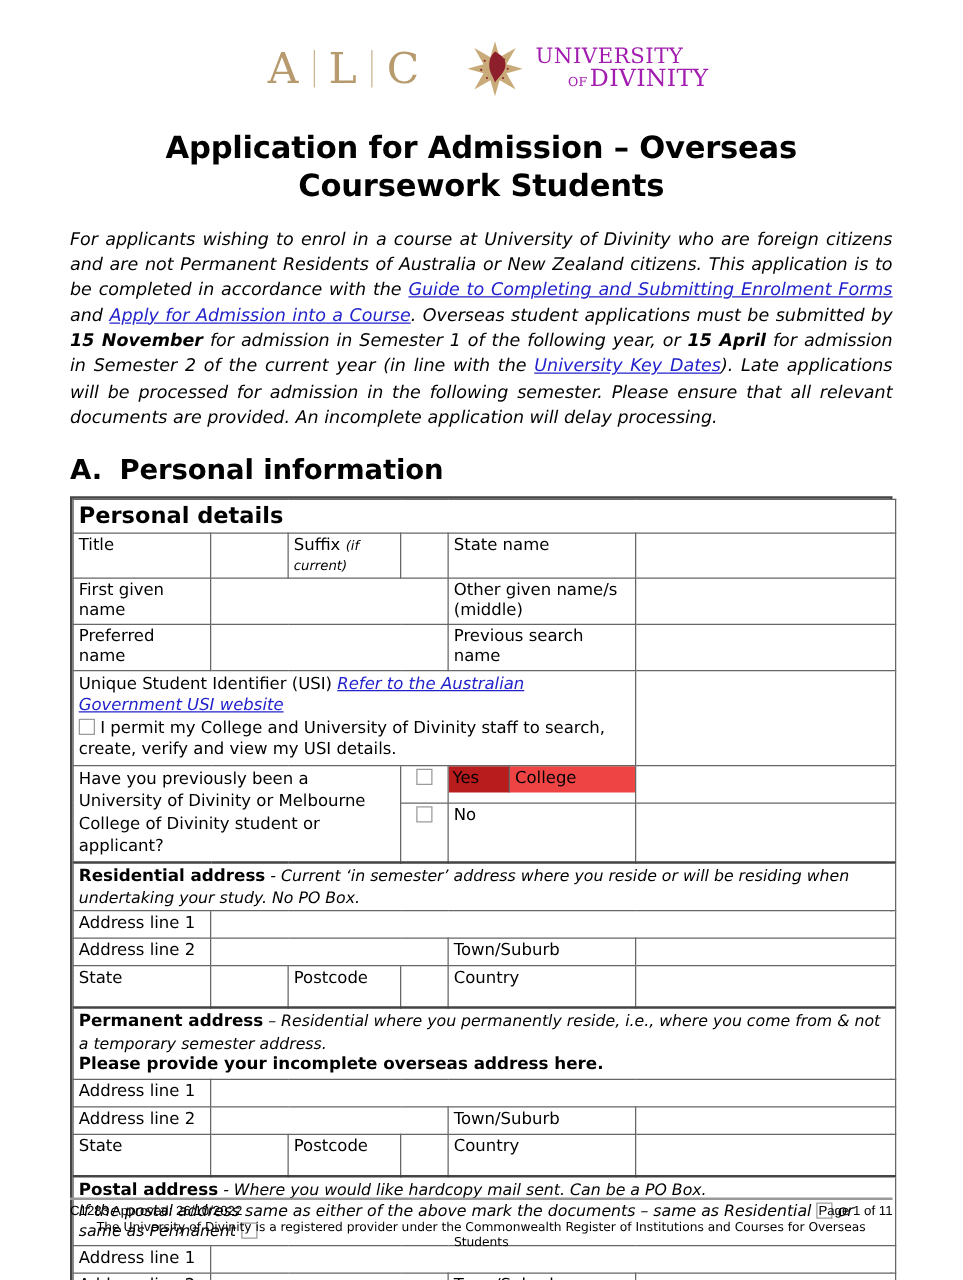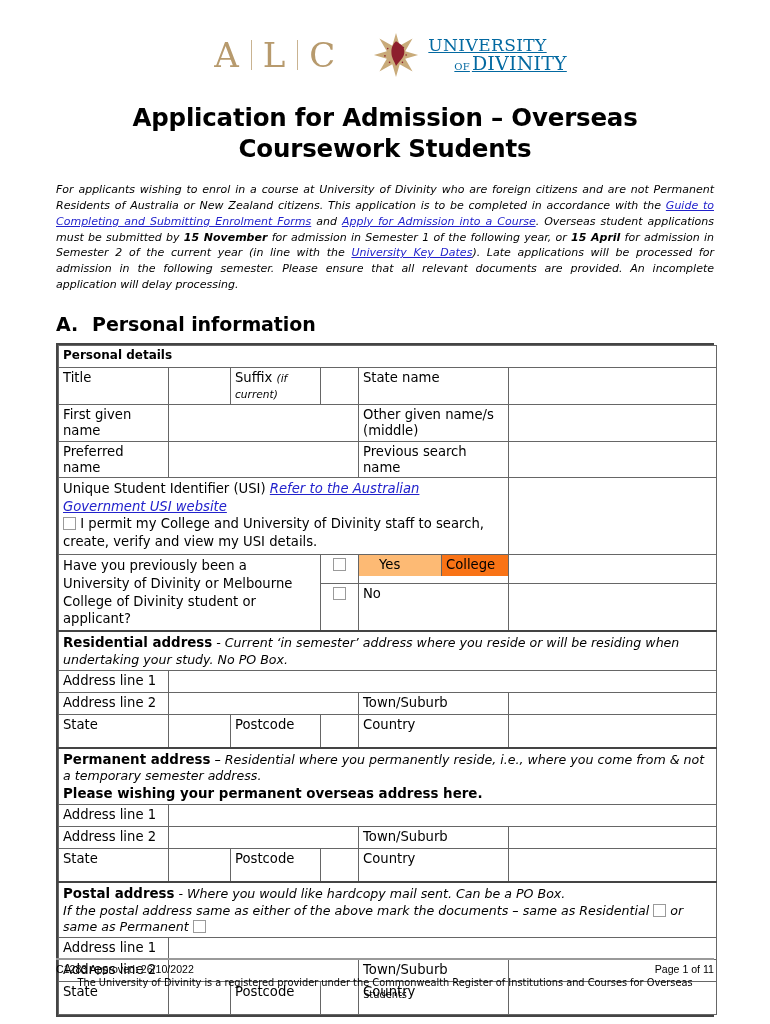--- a/index.html
+++ b/index.html
@@ -53,23 +53,22 @@
     align-items: center;
     gap: 9px;
   }
   .ud-star {
     width: 46px;
     height: 46px;
     position: relative;
   }
   .ud-text {
     font-family: "DejaVu Serif", "Liberation Serif", serif;
-    color: #0369a1;
+    color: #a21caf;
     line-height: 1.0;
-    text-decoration: underline;
   }
   .ud-text .l1 {
     font-size: 17px;
     letter-spacing: 0.4px;
   }
   .ud-text .l2 {
     font-size: 19px;
     letter-spacing: 0.2px;
     display: flex;
     align-items: baseline;
@@ -88,35 +87,35 @@
     text-align: center;
     margin: 10px 0 0 0;
     line-height: 1.28;
     letter-spacing: -0.2px;
   }
 
   
   p.intro {
     font-family: "DejaVu Sans", "Liberation Sans", sans-serif;
     font-style: italic;
-    font-size: 11px;
+    font-size: 14px;
     line-height: 1.45;
     text-align: justify;
     margin: 17px 0 0 0;
   }
   .lnk {
     color: #2222cc;
     text-decoration: underline;
     font-style: italic;
   }
   .bold { font-weight: bold; font-style: italic; }
 
   
   h2.section-head {
-    font-size: 19px;
+    font-size: 22px;
     font-weight: bold;
     margin: 20px 0 8px 0;
     letter-spacing: -0.1px;
   }
   h2.section-head .sec-letter { margin-right: 14px; }
 
   
   table.form {
     width: 100%;
     border-collapse: collapse;
@@ -136,21 +135,21 @@
   }
   td.blank {
     background: #ffffff;
   }
   td.blank-grey {
     background: #e8e8e8;
   }
   td.bandhead {
     background: #ffffff;
     font-weight: bold;
-    font-size: 12px;
+    font-size: 18px;
     padding: 2px 5px 3px 5px;
   }
   td.banddesc {
     background: #ffffff;
     font-size: 12.6px;
     padding: 2px 5px 3px 5px;
     line-height: 1.3;
   }
   td.banddesc b { font-size: 13.4px; }
   td.banddesc i { font-style: italic; }
@@ -311,22 +310,22 @@
       <td class="blank"></td>
     </tr>
 
     <tr>
       <td class="lbl" rowspan="2" colspan="3" style="line-height:1.35">Have you previously been a University of Divinity or Melbourne College of Divinity student or applicant?</td>
       <td class="blank cb-cell"><span class="cb"></span></td>
       <td class="lbl" style="padding:0">
         <table style="width:100%;border-collapse:collapse;table-layout:fixed">
           <tbody>
                   <tr>
-            <td style="width:42px;border:none;border-right:1.1px solid #666;padding:2px 20px;background:#fdba74">Yes</td>
-            <td style="border:none;padding:2px 4px;background:#f97316">College</td>
+            <td style="width:42px;border:none;border-right:1.1px solid #666;padding:2px 3px;background:#b91c1c">Yes</td>
+            <td style="border:none;padding:2px 4px;background:#ef4444">College</td>
           </tr>
         </tbody>
               </table>
       </td>
       <td class="blank"></td>
     </tr>
     <tr>
       <td class="blank cb-cell" style="height:30px"><span class="cb"></span></td>
       <td class="lbl">No</td>
       <td class="blank-grey"></td>
@@ -352,21 +351,21 @@
       <td class="blank"></td>
       <td class="lbl">Postcode</td>
       <td class="blank"></td>
       <td class="lbl">Country</td>
       <td class="blank"></td>
     </tr>
 
     <tr>
       <td class="banddesc thick-top" colspan="6">
         <b>Permanent address</b><i> – Residential where you permanently reside, i.e., where you come from &amp; not a temporary semester address.</i><br>
-        <b>Please wishing your permanent overseas address here.</b>
+        <b>Please provide your incomplete overseas address here.</b>
       </td>
     </tr>
     <tr>
       <td class="lbl">Address line 1</td>
       <td class="blank" colspan="5"></td>
     </tr>
     <tr>
       <td class="lbl">Address line 2</td>
       <td class="blank" colspan="3"></td>
       <td class="lbl">Town/Suburb</td>

